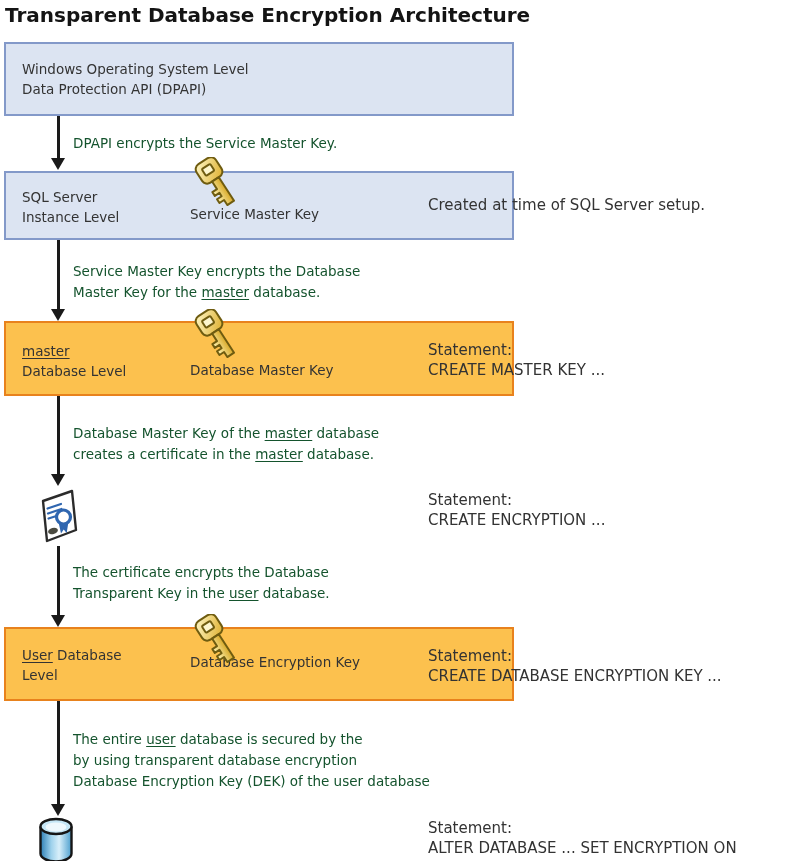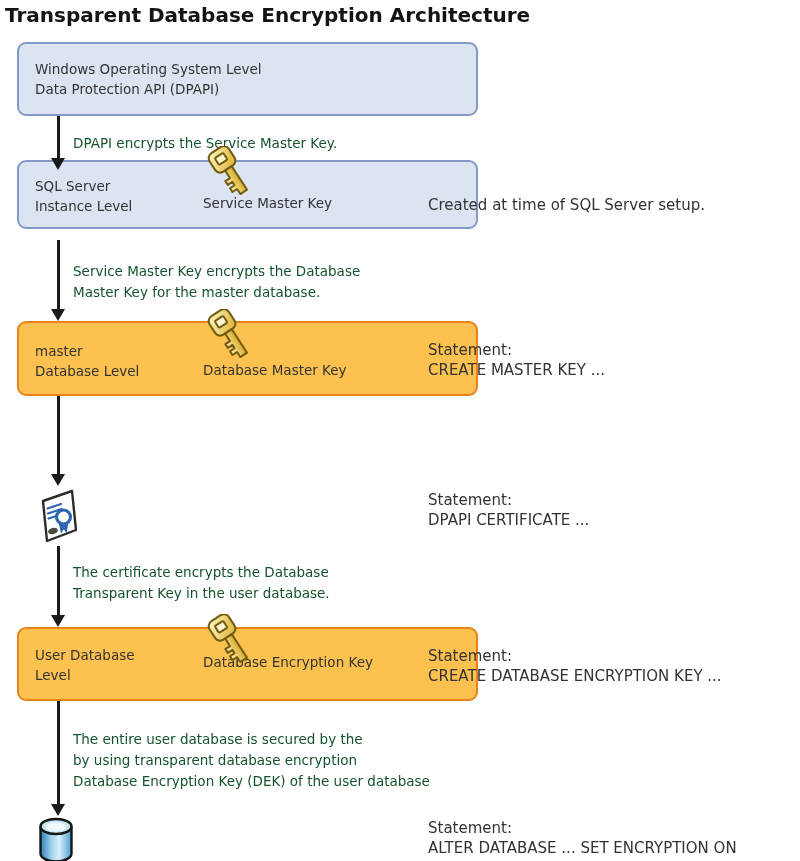--- a/index.html
+++ b/index.html
@@ -1,33 +1,33 @@
 <!DOCTYPE html>
 <html><head>
 <meta charset="utf-8">
 <style>
   html,body{margin:0;padding:0;background:#fff;}
   #canvas{
     position:relative;width:800px;height:861px;background:#ffffff;overflow:hidden;
     font-family:"DejaVu Sans","Liberation Sans",sans-serif;color:#333333;
   }
   .title{position:absolute;left:5px;top:3px;font-size:20px;font-weight:bold;color:#141414;}
-  .box{position:absolute;left:4px;width:461px;border:2px solid;border-radius:9px;box-sizing:border-box;margin-left:13px;}
+  .box{position:absolute;left:4px;width:510px;border:2px solid;border-radius:0;box-sizing:border-box;}
   .box.blue{background:#dce4f2;border-color:#8399c9;}
   .box.orange{background:#fcc14e;border-color:#e8821d;}
   .box-label{position:absolute;left:16px;font-size:13.5px;line-height:20px;color:#333;}
   .key-label{position:absolute;left:184px;font-size:13.5px;color:#333;white-space:nowrap;}
   .key-svg{position:absolute;left:186px;z-index:3;}
   .edge-text{position:absolute;left:73px;font-size:13.5px;line-height:21px;color:#14532d;}
   .note{position:absolute;left:428px;font-size:15px;line-height:20px;color:#333;white-space:nowrap;}
   .arrow-line{position:absolute;left:57px;width:3px;background:#1a1a1a;z-index:1;}
   .arrow-head{position:absolute;left:51px;width:0;height:0;z-index:1;
     border-left:7px solid transparent;border-right:7px solid transparent;border-top:12px solid #1a1a1a;}
   .icon{position:absolute;z-index:3;}
-  .u{text-underline-offset:2px;}
+  .u{text-decoration:underline;text-underline-offset:2px;}
   .defs-holder{position:absolute;width:0;height:0;overflow:hidden;}
 </style>
 </head>
 <body>
 
 <div id="canvas">
 
   <svg class="defs-holder" aria-hidden="true">
     <defs>
       <linearGradient id="goldHead" x1="0" y1="0" x2="1" y2="1">
@@ -55,21 +55,21 @@
       <div>Data Protection API (DPAPI)</div>
     </div>
   </div>
 
   <div class="arrow-line" style="top:116px;height:42px;"></div>
   <div class="arrow-head" style="top:158px;"></div>
   <div class="edge-text" style="top:133px;">
     <div><span>DPAPI encrypts the Service Master Key.</span><span class="u"></span><span></span></div>
   </div>
 
-  <div class="box blue" style="top:160px;height:69px;">
+  <div class="box blue" style="top:171px;height:69px;">
     <div class="box-label" style="top:14px;">
       <div>SQL Server</div>
       <div>Instance Level</div>
     </div>
     <svg class="key-svg" style="top:-16px;" width="48" height="62" viewBox="0 0 48 62">
       <g transform="rotate(-33 18 14)" stroke="#6f5c10" stroke-width="2" stroke-linejoin="round">
         <rect x="6" y="2" width="23" height="22" rx="6" fill="url(#goldHead)"></rect>
         <rect x="12" y="8" width="10" height="8" rx="1.5" fill="#fdf6cf"></rect>
         <path d="M14 24 V33 H8.5 V37.5 H14 V41.5 H8.5 V46 H14 V52 H22 V24 Z" fill="url(#goldShaft)"></path>
       </g>
@@ -101,35 +101,39 @@
     </svg>
     <div class="key-label" style="top:39px;">Database Master Key</div>
   </div>
   <div class="note" style="top:340px;">
     <div>Statement:</div>
     <div>CREATE MASTER KEY ...</div>
   </div>
 
   <div class="arrow-line" style="top:396px;height:78px;"></div>
   <div class="arrow-head" style="top:474px;"></div>
+  <div class="edge-text" style="top:423px;">
+    <div><span>Database Master Key of the </span><span class="u">master</span><span> database</span></div>
+    <div><span>creates a certificate in the </span><span class="u">master</span><span> database.</span></div>
+  </div>
 
   <svg class="icon" style="left:35px;top:486px;" width="44" height="60" viewBox="0 0 44 60">
     <path d="M8 15 L37 5 L41 44 L12 55 Z" fill="#ffffff" stroke="#2b2b2b" stroke-width="2.4" stroke-linejoin="round"></path>
     <g stroke="#2f66b0" stroke-width="2.2" stroke-linecap="round">
       <line x1="12.5" y1="22.5" x2="26" y2="18"></line>
       <line x1="13" y1="27.5" x2="26.5" y2="23"></line>
       <line x1="13.5" y1="32.5" x2="23" y2="29.5"></line>
     </g>
     <ellipse cx="18" cy="45" rx="5" ry="3" fill="#4a4a40" transform="rotate(-14 18 45)"></ellipse>
     <path d="M23.5 36 L26 47.5 L28.7 43.5 L31.7 47 L33.5 35.5 Z" fill="#2f66b0"></path>
     <circle cx="28.5" cy="31" r="7" fill="#ffffff" stroke="#2f66b0" stroke-width="3.2"></circle>
   </svg>
   <div class="note" style="top:490px;">
     <div>Statement:</div>
-    <div>DPAPI CERTIFICATE ...</div>
+    <div>CREATE ENCRYPTION ...</div>
   </div>
 
   <div class="arrow-line" style="top:546px;height:69px;"></div>
   <div class="arrow-head" style="top:615px;"></div>
   <div class="edge-text" style="top:562px;">
     <div><span>The certificate encrypts the Database</span><span class="u"></span><span></span></div>
     <div><span>Transparent Key in the </span><span class="u">user</span><span> database.</span></div>
   </div>
 
   <div class="box orange" style="top:627px;height:74px;">

